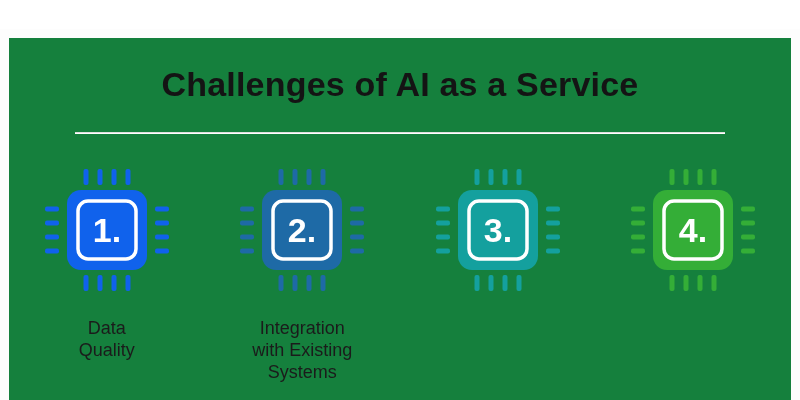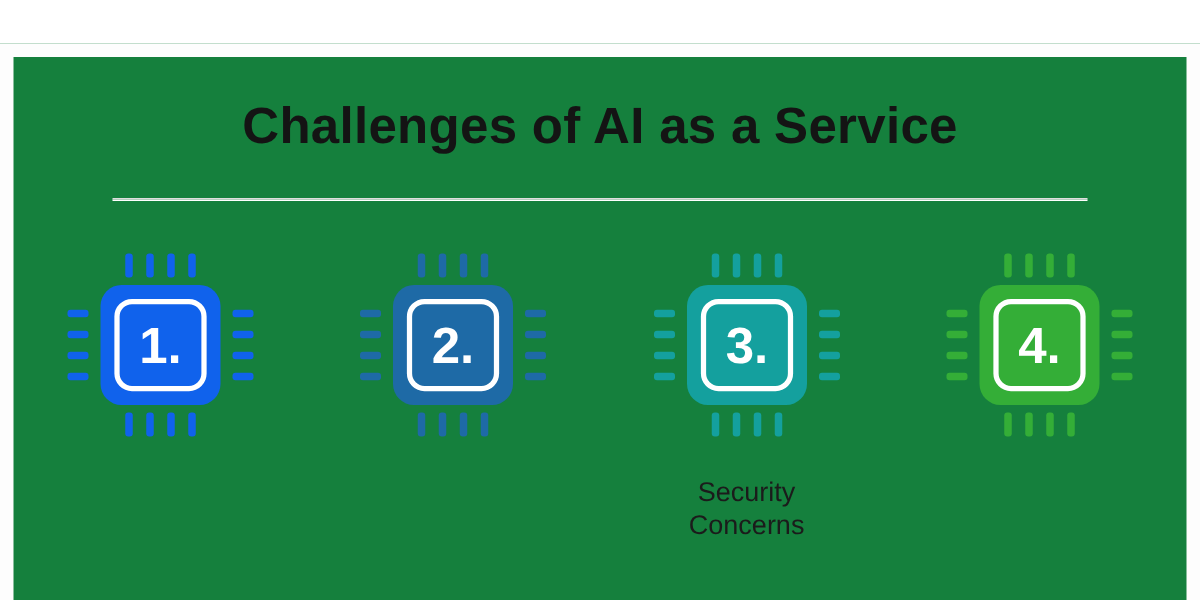--- a/index.html
+++ b/index.html
@@ -92,20 +92,22 @@
             <rect x="3" y="83.5" width="14" height="5" rx="2"></rect>
           <rect x="113" y="41.5" width="14" height="5" rx="2"></rect>
             <rect x="113" y="55.5" width="14" height="5" rx="2"></rect>
             <rect x="113" y="69.5" width="14" height="5" rx="2"></rect>
             <rect x="113" y="83.5" width="14" height="5" rx="2"></rect>
           <rect x="25" y="25" width="80" height="80" rx="14"></rect>
         </g>
         <rect x="36" y="36" width="58" height="58" rx="10" fill="none" stroke-width="3.5" stroke="#ffffff"></rect>
         <text class="chip-num-text" x="65" y="77" text-anchor="middle" fill="#ffffff">1.</text>
       </svg>
+      <div class="chip-label">Data
+Quality</div>
     </div>
 
     <div class="chip-cell">
       <svg class="chip-svg" viewBox="0 0 130 130">
         <g fill="#1e6aa6">
           <rect x="41.5" y="4" width="5" height="16" rx="2"></rect>
             <rect x="55.5" y="4" width="5" height="16" rx="2"></rect>
             <rect x="69.5" y="4" width="5" height="16" rx="2"></rect>
             <rect x="83.5" y="4" width="5" height="16" rx="2"></rect>
           <rect x="41.5" y="110" width="5" height="16" rx="2"></rect>
@@ -118,20 +120,23 @@
             <rect x="3" y="83.5" width="14" height="5" rx="2"></rect>
           <rect x="113" y="41.5" width="14" height="5" rx="2"></rect>
             <rect x="113" y="55.5" width="14" height="5" rx="2"></rect>
             <rect x="113" y="69.5" width="14" height="5" rx="2"></rect>
             <rect x="113" y="83.5" width="14" height="5" rx="2"></rect>
           <rect x="25" y="25" width="80" height="80" rx="14"></rect>
         </g>
         <rect x="36" y="36" width="58" height="58" rx="10" fill="none" stroke-width="3.5" stroke="#ffffff"></rect>
         <text class="chip-num-text" x="65" y="77" text-anchor="middle" fill="#ffffff">2.</text>
       </svg>
+      <div class="chip-label">Integration
+with Existing
+Systems</div>
     </div>
 
     <div class="chip-cell">
       <svg class="chip-svg" viewBox="0 0 130 130">
         <g fill="#14a09e">
           <rect x="41.5" y="4" width="5" height="16" rx="2"></rect>
             <rect x="55.5" y="4" width="5" height="16" rx="2"></rect>
             <rect x="69.5" y="4" width="5" height="16" rx="2"></rect>
             <rect x="83.5" y="4" width="5" height="16" rx="2"></rect>
           <rect x="41.5" y="110" width="5" height="16" rx="2"></rect>
@@ -144,22 +149,20 @@
             <rect x="3" y="83.5" width="14" height="5" rx="2"></rect>
           <rect x="113" y="41.5" width="14" height="5" rx="2"></rect>
             <rect x="113" y="55.5" width="14" height="5" rx="2"></rect>
             <rect x="113" y="69.5" width="14" height="5" rx="2"></rect>
             <rect x="113" y="83.5" width="14" height="5" rx="2"></rect>
           <rect x="25" y="25" width="80" height="80" rx="14"></rect>
         </g>
         <rect x="36" y="36" width="58" height="58" rx="10" fill="none" stroke-width="3.5" stroke="#ffffff"></rect>
         <text class="chip-num-text" x="65" y="77" text-anchor="middle" fill="#ffffff">3.</text>
       </svg>
-      <div class="chip-label">Security
-Concerns</div>
     </div>
 
     <div class="chip-cell">
       <svg class="chip-svg" viewBox="0 0 130 130">
         <g fill="#34ae37">
           <rect x="41.5" y="4" width="5" height="16" rx="2"></rect>
             <rect x="55.5" y="4" width="5" height="16" rx="2"></rect>
             <rect x="69.5" y="4" width="5" height="16" rx="2"></rect>
             <rect x="83.5" y="4" width="5" height="16" rx="2"></rect>
           <rect x="41.5" y="110" width="5" height="16" rx="2"></rect>

